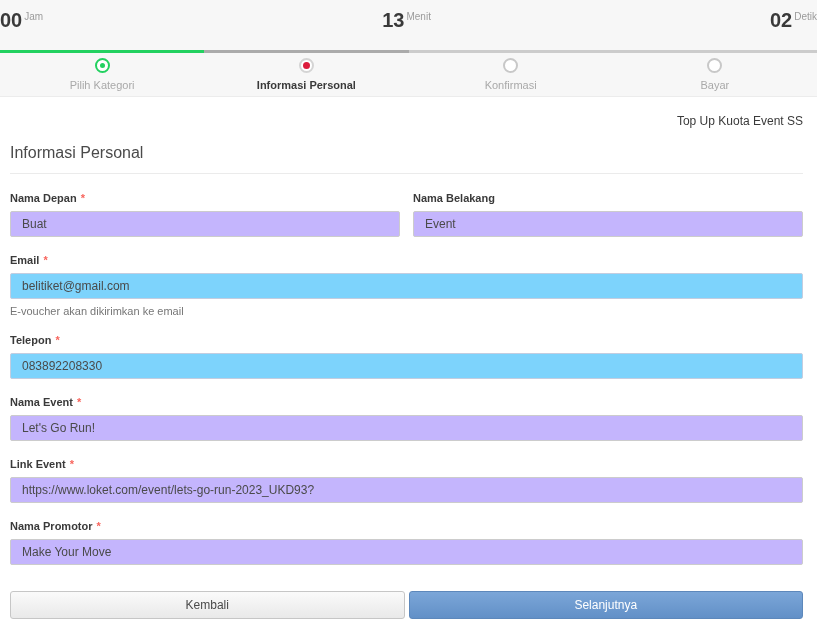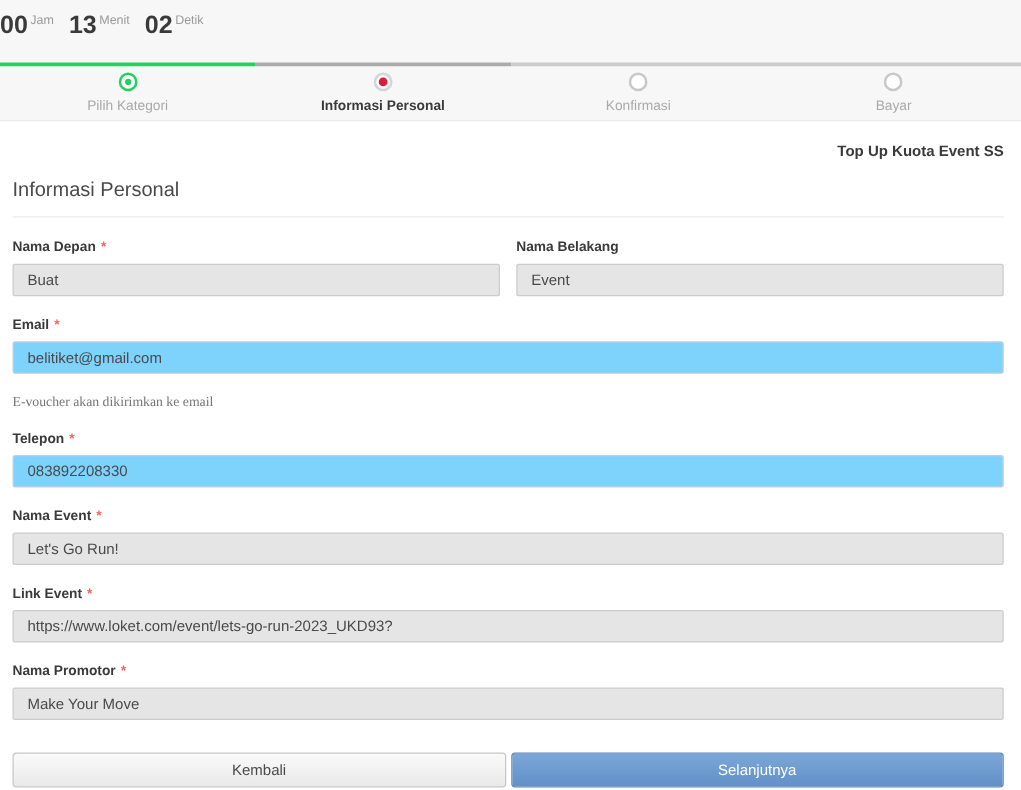--- a/index.html
+++ b/index.html
@@ -1,20 +1,20 @@
 <!DOCTYPE html>
 <html><head>
 <meta charset="utf-8">
 <style>
   * { margin: 0; padding: 0; box-sizing: border-box; }
   html, body { width: 817px; height: 632px; background: #fff; font-family: "Liberation Sans", sans-serif; }
 
   
   .header { background: #f7f7f7; border-bottom: 1px solid #ececec; height: 97px; padding-top: 10px; }
-  .timer { display: flex; justify-content: flex-start; align-items: flex-start; gap: 12px; }
+  .timer { display: flex; justify-content: space-between; align-items: flex-start; }
   .timer-unit { display: flex; align-items: flex-start; }
   .timer-num { font-size: 20px; font-weight: bold; color: #3a3a3a; line-height: 20px; }
   .timer-label { font-size: 10px; color: #9b9b9b; margin-left: 2px; padding-top: 1px; }
   .timer-caption { text-align: center; font-size: 11px; color: #4a4a4a; margin-top: 5px; }
 
   .stepper { position: relative; height: 42px; margin-top: 8px; }
   .step-line { position: absolute; top: 12px; left: 0; right: 0; height: 3px; display: flex; }
   .seg { height: 3px; }
   .seg-1 { width: 25%; background: #23d160; }
   .seg-2 { width: 25%; background: #ababab; }
@@ -25,35 +25,35 @@
   .dot-done { border: 2px solid #23d160; }
   .dot-done::after { content: ""; position: absolute; left: 3px; top: 3px; width: 5px; height: 5px; border-radius: 50%; background: #23d160; }
   .dot-active { border: 2px solid #d4d4d4; }
   .dot-active::after { content: ""; position: absolute; left: 2px; top: 2px; width: 7px; height: 7px; border-radius: 50%; background: #dc1c3c; }
   .dot-upcoming { border: 2px solid #c8c8c8; }
   .step-label { display: block; margin-top: 6px; font-size: 11px; color: #a9a9a9; }
   .step-label.active { color: #3a3a3a; font-weight: bold; }
 
   
   .main { padding: 0 14px 0 10px; }
-  .context-title { text-align: right; font-size: 12px; font-weight: bold; color: #3a3a3a; padding-top: 17px; }
+  .context-title { text-align: right; font-size: 12px; font-weight: normal; color: #3a3a3a; padding-top: 17px; }
   .section-title { font-size: 16px; font-weight: normal; color: #4a4a4a; margin-top: 16px; padding-bottom: 11px; border-bottom: 1px solid #ebebeb; }
 
   form { margin-top: 18px; }
   .form-row { margin-bottom: 17px; }
   .two-col { display: grid; grid-template-columns: 1fr 1fr; column-gap: 13px; }
   label { display: block; font-size: 11px; font-weight: bold; color: #3a3a3a; margin-bottom: 7px; }
   .req { color: #f8645c; font-weight: bold; margin-left: 1px; }
   input[type="text"] {
     width: 100%; height: 26px; border: 1px solid #cccccc; border-radius: 2px;
-    padding: 0 11px; font-size: 12px; color: #4a4a4a; background: #e5e5e5;
+    padding: 0 11px; font-size: 12px; color: #4a4a4a; background: #c4b5fd;
     font-family: "Liberation Sans", sans-serif; outline: none;
   }
   input.autofill { background: #7dd3fc; border-color: #c3cde0; }
-  .helper { font-size: 11px; color: #767676; margin-top: 17px; font-family: Liberation Serif, serif; }
+  .helper { font-size: 11px; color: #767676; margin-top: 6px; }
 
   
   .actions { display: grid; grid-template-columns: 1fr 1fr; column-gap: 4px; margin-top: 26px; }
   button { height: 28px; font-size: 12px; border-radius: 3px; cursor: pointer; font-family: "Liberation Sans", sans-serif; }
   .btn-back {
     background: linear-gradient(#fafafa, #e9e9e9);
     border: 1px solid #c6c6c6; color: #4a4a4a;
   }
   .btn-next {
     background: linear-gradient(#7ba6d8, #6290c7);

